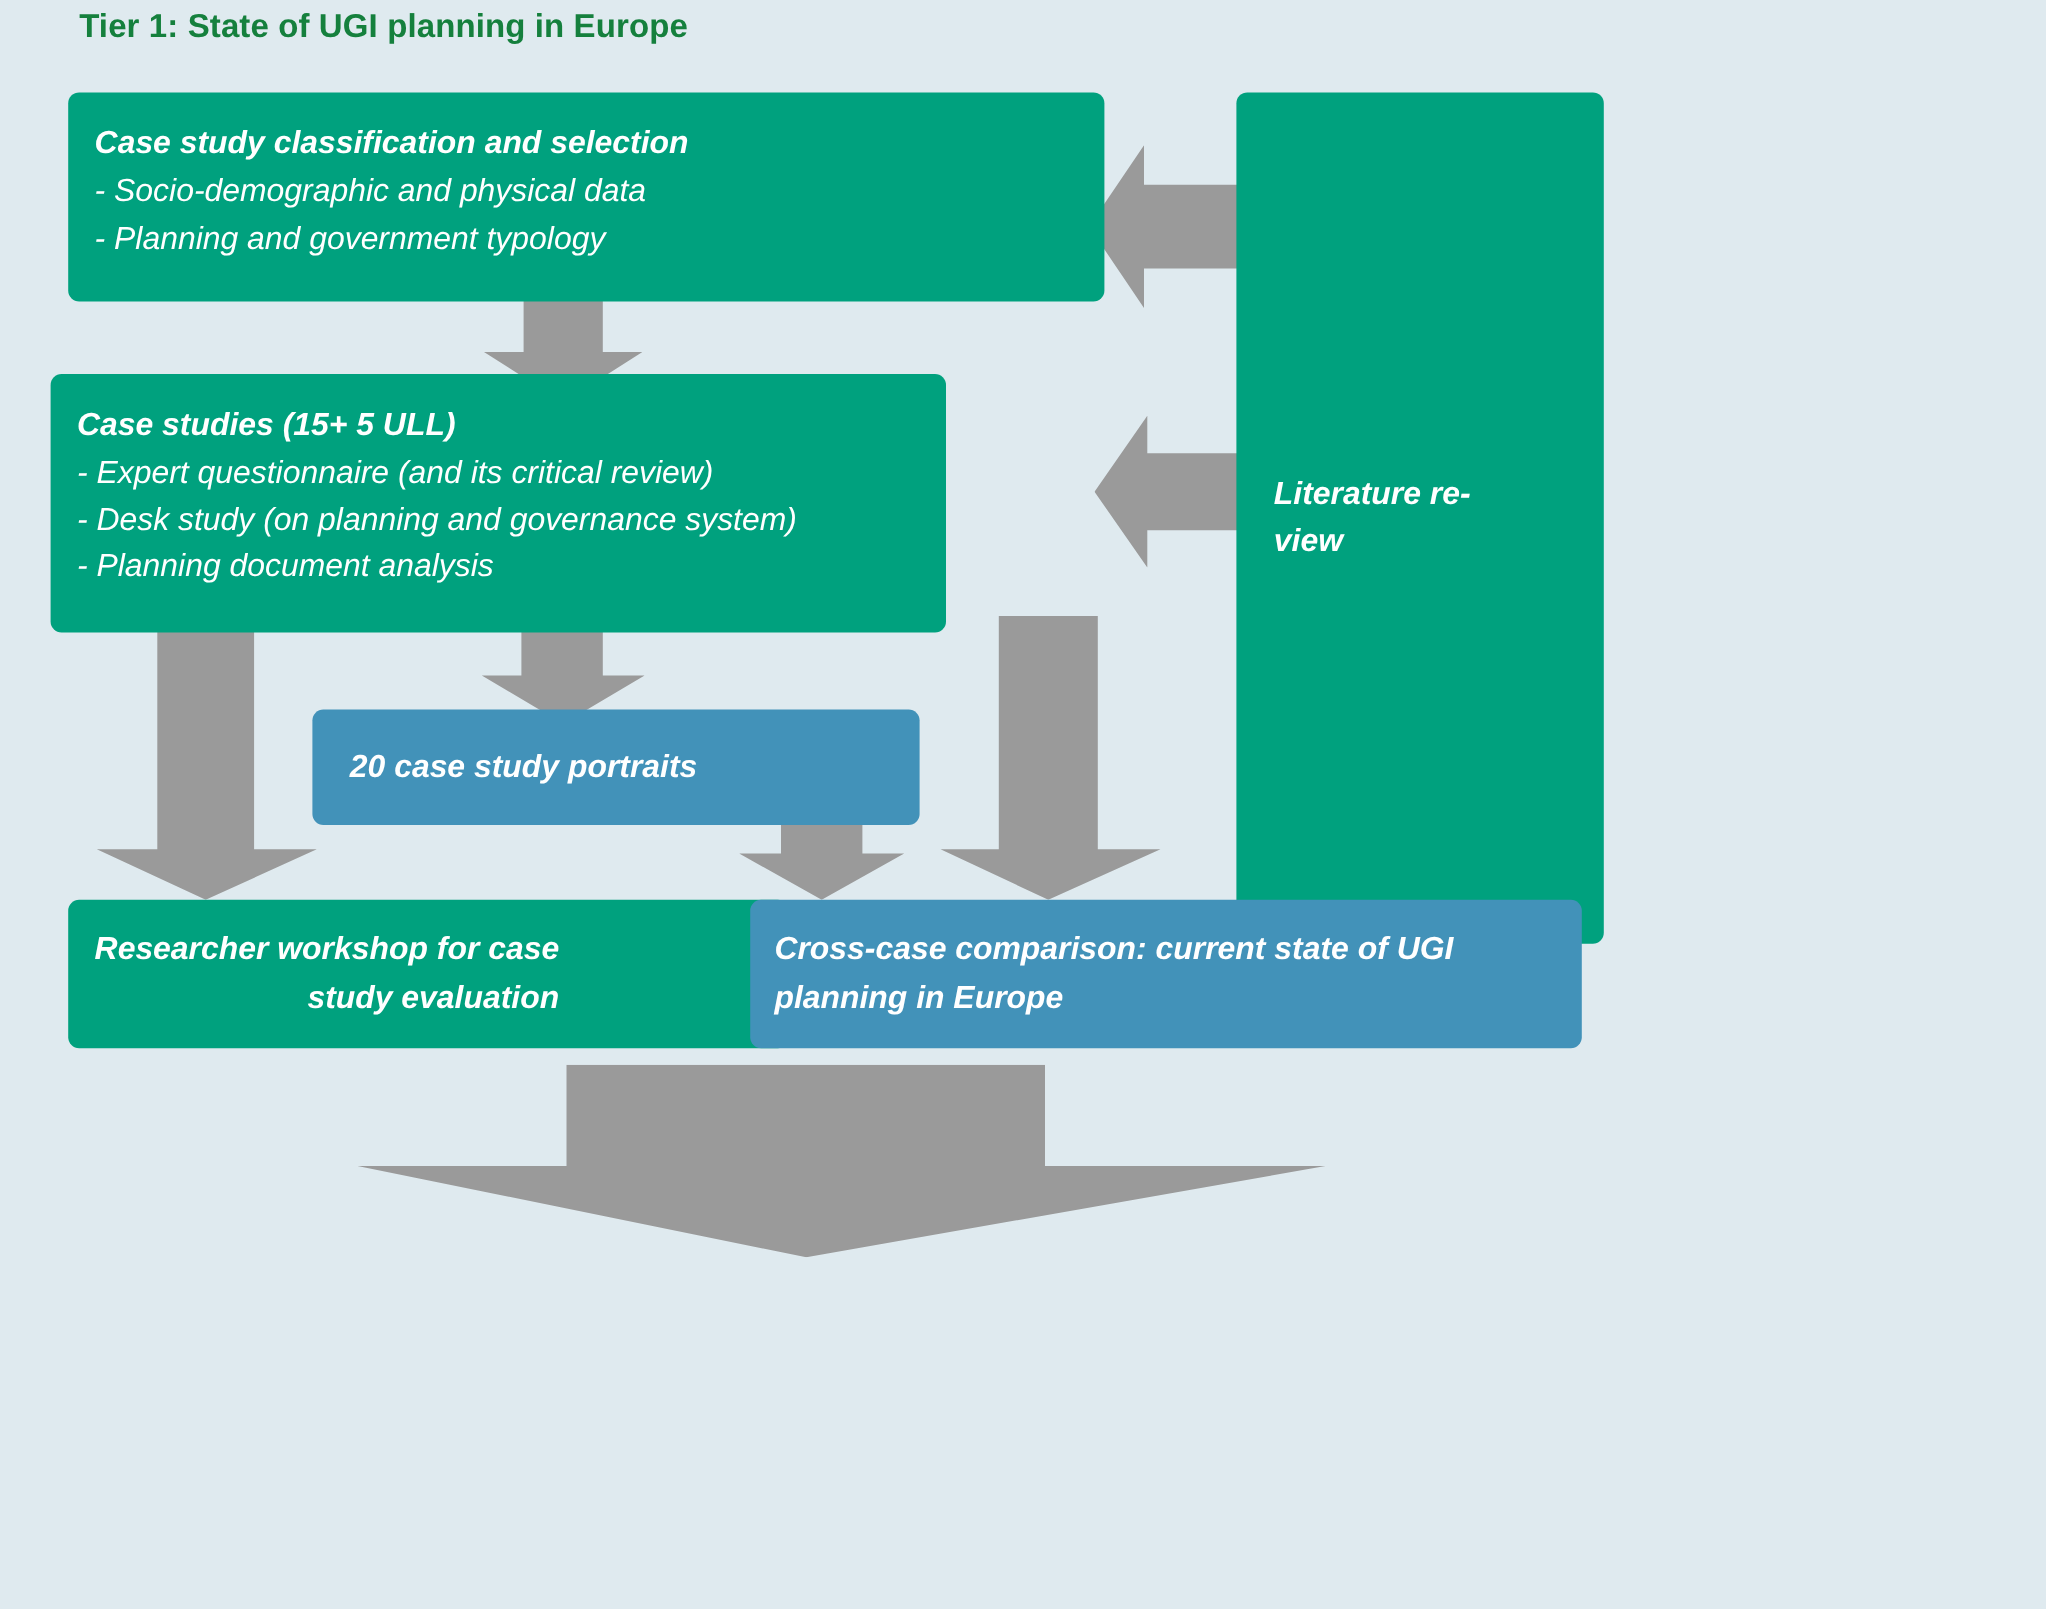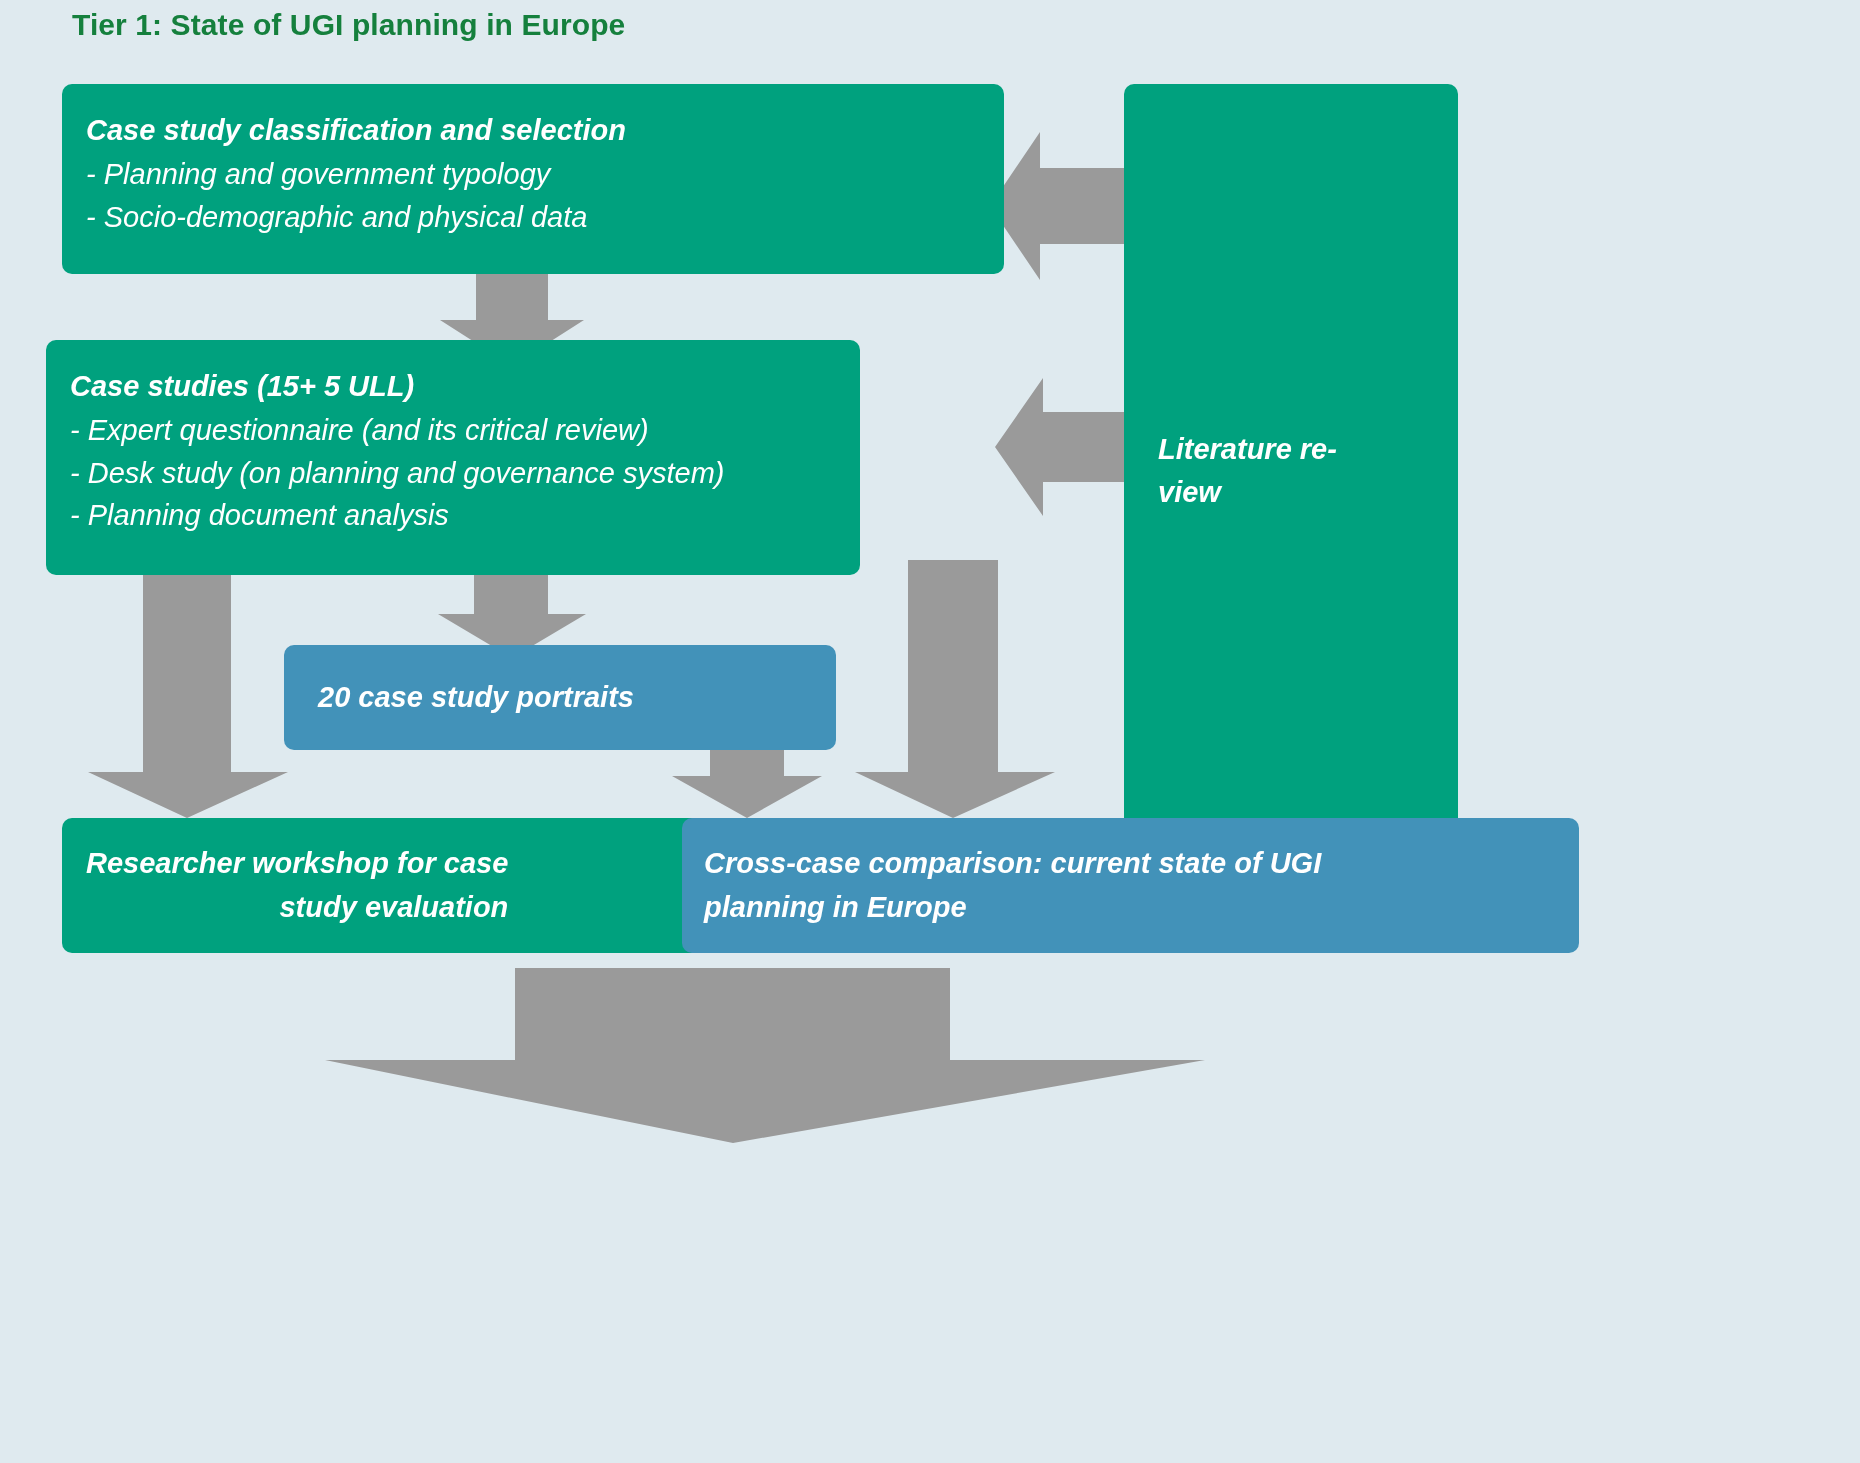--- a/index.html
+++ b/index.html
@@ -134,22 +134,22 @@
 
   <div class="arrow" style="left:325px; top:968px; z-index:1;">
     <svg width="880" height="175" viewBox="0 0 880 175">
       <polygon points="190,0 625,0 625,92 880,92 408,175 0,92 190,92" fill="#9a9a9a"></polygon>
     </svg>
   </div>
 
   <div class="box green" style="left:62px; top:84px; width:942px; height:190px; z-index:2;">
     <div class="inner">
       <div class="box-title">Case study classification and selection</div>
+      <div class="box-line">- Socio-demographic and physical data</div>
       <div class="box-line">- Planning and government typology</div>
-      <div class="box-line">- Socio-demographic and physical data</div>
     </div>
   </div>
 
   <div class="box green vcenter" style="left:1124px; top:84px; width:334px; height:774px; z-index:2;">
     <div style="padding:0 34px;">
       <div class="blue-title">Literature re-</div>
       <div class="blue-title">view</div>
     </div>
   </div>
 
@@ -168,21 +168,21 @@
     </div>
   </div>
 
   <div class="box green vcenter" style="left:62px; top:818px; width:655px; height:135px; z-index:2;text-align:right;">
     <div style="padding:0 24px;">
       <div class="blue-title">Researcher workshop for case</div>
       <div class="blue-title">study evaluation</div>
     </div>
   </div>
 
-  <div class="box blue vcenter" style="left:682px; top:818px; width:897px; height:135px; z-index:2;">
+  <div class="box blue vcenter" style="left:682px; top:818px; width:756px; height:135px; z-index:2;">
     <div style="padding:0 22px;">
       <div class="blue-title">Cross-case comparison: current state of UGI</div>
       <div class="blue-title">planning in Europe</div>
     </div>
   </div>
 
 
 </div>
 
 </body></html>

